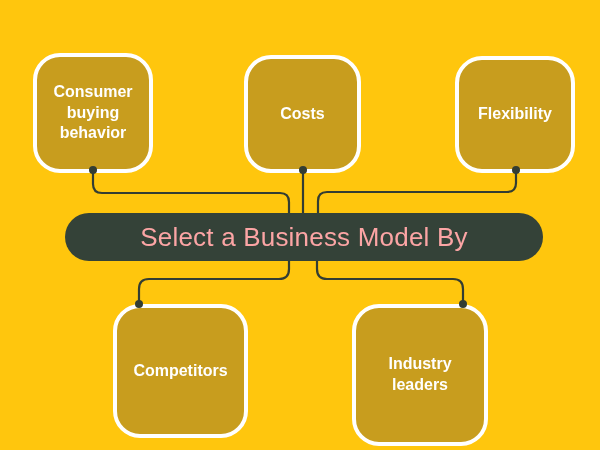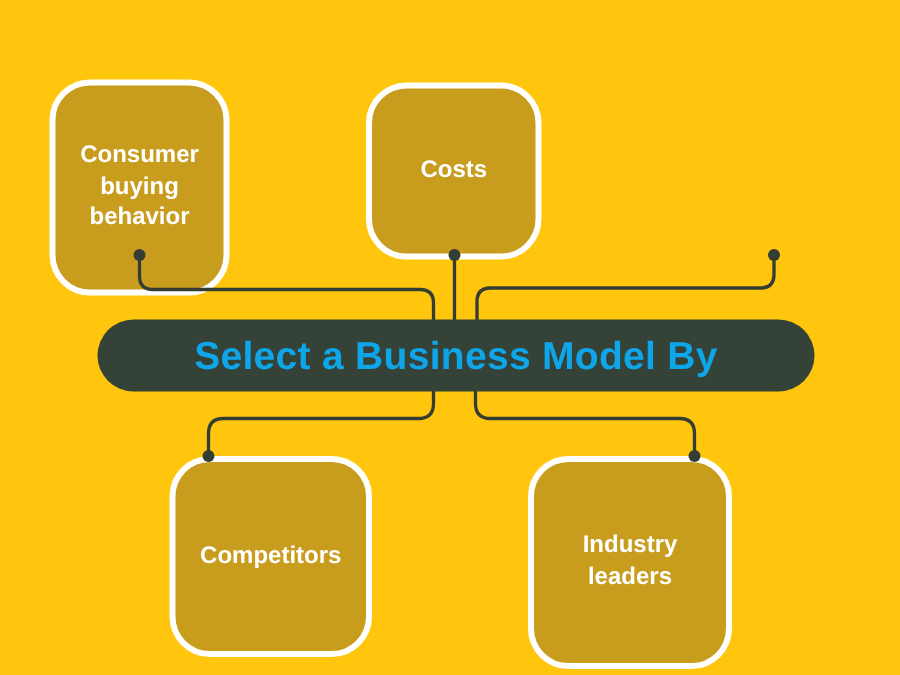--- a/index.html
+++ b/index.html
@@ -26,21 +26,21 @@
     text-align: center;
     z-index: 1;
     padding: 8px;
   }
   .node .label {
     color: #ffffff;
     font-weight: 700;
     font-size: 16px;
     line-height: 1.3;
   }
-  .node-consumer    { left: 33px;  top: 53px;  width: 120px; height: 144px; }
+  .node-consumer    { left: 33px;  top: 53px;  width: 120px; height: 120px; }
   .node-costs       { left: 244px; top: 55px;  width: 117px; height: 118px; justify-content: center; }
   .node-flexibility { left: 455px; top: 56px;  width: 120px; height: 117px; }
   .node-competitors { left: 113px; top: 304px; width: 135px; height: 134px; }
   .node-industry    { left: 352px; top: 304px; width: 136px; height: 142px; }
   .connector-layer {
     position: absolute;
     left: 0;
     top: 0;
     width: 600px;
     height: 450px;
@@ -63,37 +63,40 @@
     width: 478px;
     height: 48px;
     background: #344238;
     border-radius: 24px;
     display: flex;
     align-items: center;
     justify-content: center;
     z-index: 3;
   }
   .center-pill .title {
-    color: #0ea5e9;
-    font-weight: 700;
+    color: #fca5a5;
+    font-weight: 400;
     font-size: 26px;
     letter-spacing: 0.2px;
     white-space: nowrap;
   }
 </style>
 </head>
 <body>
 
 <div class="canvas">
 
   <div class="node node-consumer">
     <span class="label">Consumer buying behavior</span>
   </div>
   <div class="node node-costs">
     <span class="label">Costs</span>
+  </div>
+  <div class="node node-flexibility">
+    <span class="label">Flexibility</span>
   </div>
 
   <div class="node node-competitors">
     <span class="label">Competitors</span>
   </div>
   <div class="node node-industry">
     <span class="label">Industry leaders</span>
   </div>
 
   <svg class="connector-layer" viewBox="0 0 600 450">

